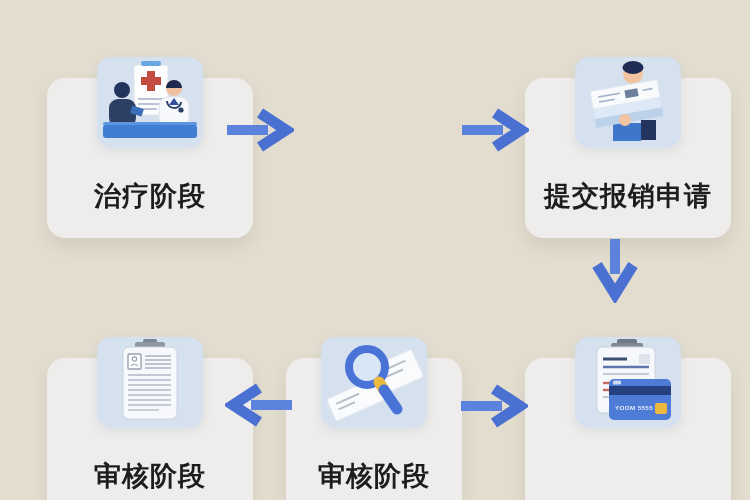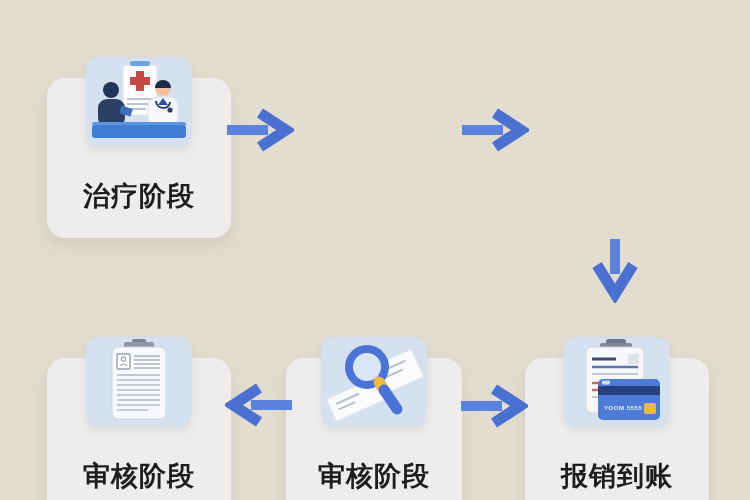--- a/index.html
+++ b/index.html
@@ -1,20 +1,20 @@
 <!DOCTYPE html>
 <html><head>
 <meta charset="utf-8">
 <style>
   html,body{margin:0;padding:0;}
   body{width:750px;height:500px;overflow:hidden;
        font-family:"Liberation Sans","DejaVu Sans",sans-serif;}
   #canvas{position:relative;width:750px;height:500px;background:#e3ddd0;overflow:hidden;}
 
-  .card{position:absolute;width:184px;height:160px;background:#eeedeb;border-radius:18px;
+  .card{position:absolute;width:206px;height:160px;background:#eeedeb;border-radius:18px;
         box-shadow:0 8px 16px rgba(90,80,55,.12);}
   .card.narrow{width:176px;}
 
   .tile{position:absolute;left:50%;transform:translateX(-50%);top:-21px;width:106px;height:90px;
         background:#d6e1ef;border-radius:14px;box-shadow:0 4px 10px rgba(100,120,160,.14);}
   .tile svg{display:block;width:106px;height:90px;}
 
   .step-label{position:absolute;left:-6px;right:-6px;top:96px;height:44px;line-height:44px;
         text-align:center;font-size:27px;font-weight:700;color:#1d1d1f;letter-spacing:1px;
         white-space:nowrap;}
@@ -62,20 +62,41 @@
         <path d="M70,44 c0,9 14,9 14,1" stroke="#2c3f66" stroke-width="2" fill="none"></path>
         <circle cx="84" cy="53" r="2.6" fill="#2c3f66"></circle>
         <rect x="6" y="65" width="94" height="4" rx="2" fill="#5c96e0"></rect>
         <rect x="6" y="68" width="94" height="13" rx="3" fill="#3f7ed2"></rect>
       </svg>
     </div>
     <div class="step-label">治疗阶段</div>
   </div>
 
 
+  <div class="card" id="card-3">
+    <div class="tile">
+      <svg viewBox="0 0 106 90">
+        <circle cx="58" cy="17" r="10" fill="#f2c4a0"></circle>
+        <ellipse cx="58" cy="10.5" rx="10.5" ry="6.5" fill="#1e2c55"></ellipse>
+        <rect x="38" y="66" width="28" height="18" fill="#3e76c9"></rect>
+        <rect x="66" y="63" width="15" height="20" fill="#23355e"></rect>
+        <g transform="rotate(-10 53 48)">
+          <rect x="18" y="56" width="68" height="9" fill="#bcd2ea"></rect>
+          <rect x="18" y="46" width="68" height="10" fill="#dde9f6"></rect>
+          <rect x="18" y="28" width="68" height="18" rx="2" fill="#f8fafc" stroke="#e2e7ee"></rect>
+          <line x1="25" y1="35" x2="47" y2="35" stroke="#9fb0c8" stroke-width="1.6"></line>
+          <line x1="25" y1="40" x2="41" y2="40" stroke="#9fb0c8" stroke-width="1.6"></line>
+          <rect x="52" y="33" width="13" height="8" fill="#6b7f9e"></rect>
+          <line x1="70" y1="36" x2="80" y2="36" stroke="#9fb0c8" stroke-width="1.6"></line>
+        </g>
+        <circle cx="50" cy="63" r="6" fill="#f2c4a0"></circle>
+      </svg>
+    </div>
+    <div class="step-label">提交报销申请</div>
+  </div>
 
   <div class="card" id="card-4">
     <div class="tile">
       <svg viewBox="0 0 106 90">
         <rect x="46" y="2" width="14" height="6" rx="2" fill="#7b8594"></rect>
         <rect x="38" y="5" width="30" height="9" rx="2" fill="#8d97a6"></rect>
         <rect x="26" y="10" width="54" height="72" rx="6" fill="#f7f8fb" stroke="#ccd3de"></rect>
         <rect x="31" y="17" width="13" height="15" rx="1" fill="#ffffff" stroke="#97a0ae" stroke-width="1.4"></rect>
         <circle cx="37.5" cy="22" r="2.2" fill="none" stroke="#97a0ae" stroke-width="1.2"></circle>
         <path d="M34,29 a4,3.4 0 0 1 7,0" fill="none" stroke="#97a0ae" stroke-width="1.2"></path>
@@ -130,21 +151,20 @@
         <line x1="28" y1="46" x2="40" y2="46" stroke="#c86a5e" stroke-width="2.4"></line>
         <line x1="28" y1="53" x2="38" y2="53" stroke="#c86a5e" stroke-width="2.4"></line>
         <line x1="28" y1="60" x2="36" y2="60" stroke="#c2c9d4" stroke-width="2"></line>
         <rect x="34" y="42" width="62" height="41" rx="5" fill="#4d7bd6"></rect>
         <rect x="38" y="43.5" width="8" height="4" rx="1" fill="#cfd9ee"></rect>
         <rect x="34" y="49" width="62" height="9" fill="#27417e"></rect>
         <text x="40" y="73" font-size="6.2" font-weight="bold" fill="#e6ecf8" letter-spacing="0.4">YOOM 5555</text>
         <rect x="80" y="66" width="12" height="11" rx="2" fill="#ecb83d"></rect>
       </svg>
     </div>
-    <div class="step-label">报销到账</div>
   </div>
 
   <div class="arrow" id="arrow-r1">
     <svg width="70" height="44" viewBox="0 0 70 44">
       <line x1="3" y1="22" x2="44" y2="22" stroke="#5b82dd" stroke-width="10"></line>
       <polyline points="36,5 62,22 36,39" fill="none" stroke="#4a70d2" stroke-width="11"></polyline>
     </svg>
   </div>
 
   <div class="arrow" id="arrow-r2">

